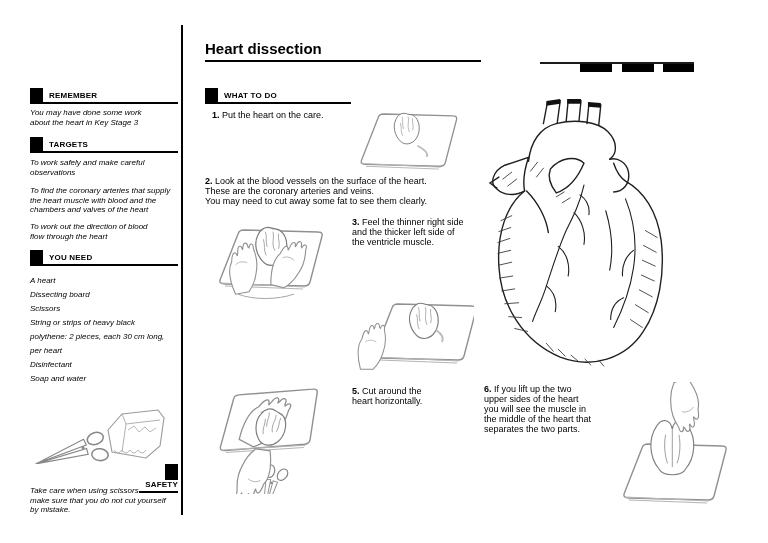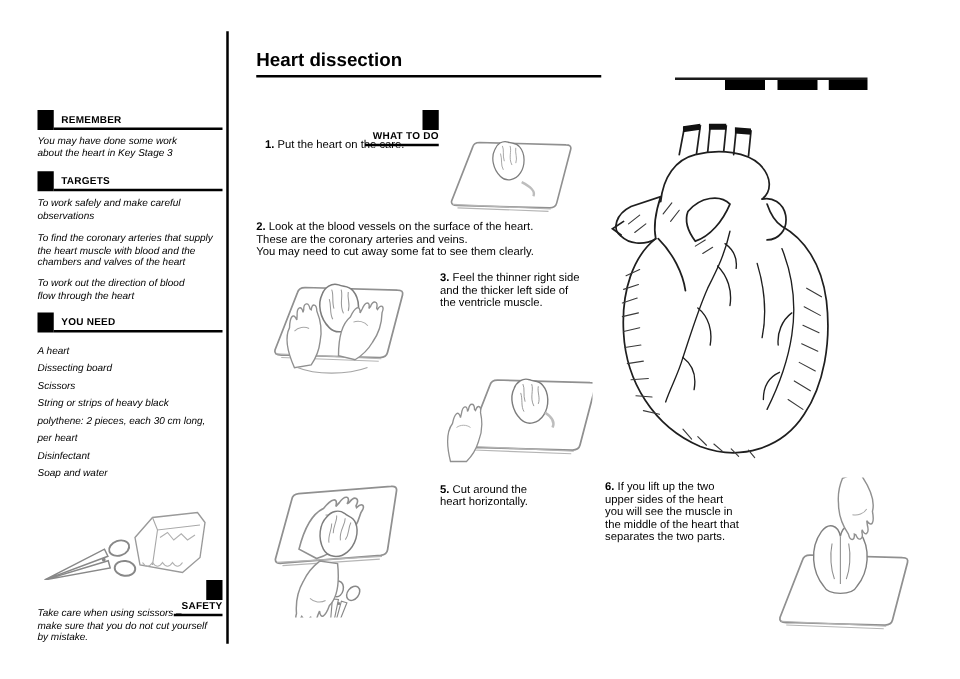--- a/index.html
+++ b/index.html
@@ -121,21 +121,21 @@
 by mistake.</div>
 
   <div class="page-title">Heart dissection</div>
   <div class="title-rule"></div>
   <div class="right-rule">
     <span class="blk blk1"></span>
     <span class="blk blk2"></span>
     <span class="blk blk3"></span>
   </div>
 
-  <div class="hdr" style="left:205px; top:88px; width:146px;flex-direction:column;">
+  <div class="hdr" style="left:205px; top:88px; width:146px;">
     <span class="hdr-sq"></span>
     <span class="hdr-rest">WHAT TO DO</span>
   </div>
 
   <div class="step" style="left:212px; top:110px; width:170px;">
     <b>1.</b>
     <span class="ml">Put the heart on the care.</span>
   </div>
 
   <svg class="illus" style="left:352px; top:108px;" width="112" height="68" viewBox="0 0 120 72">

